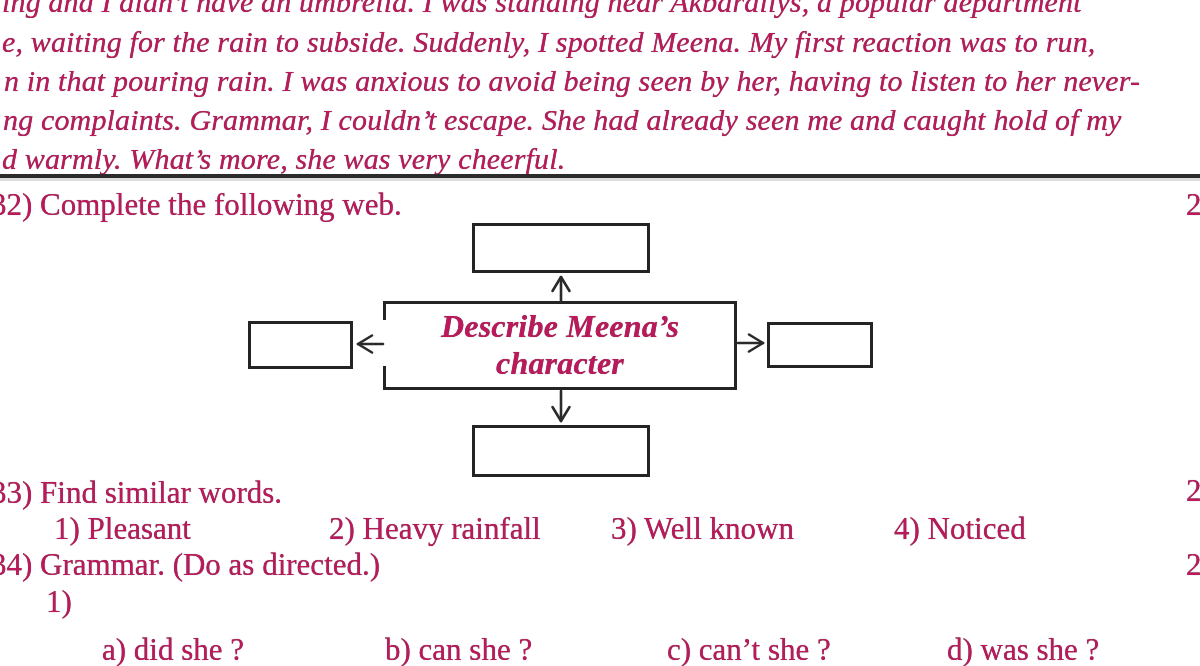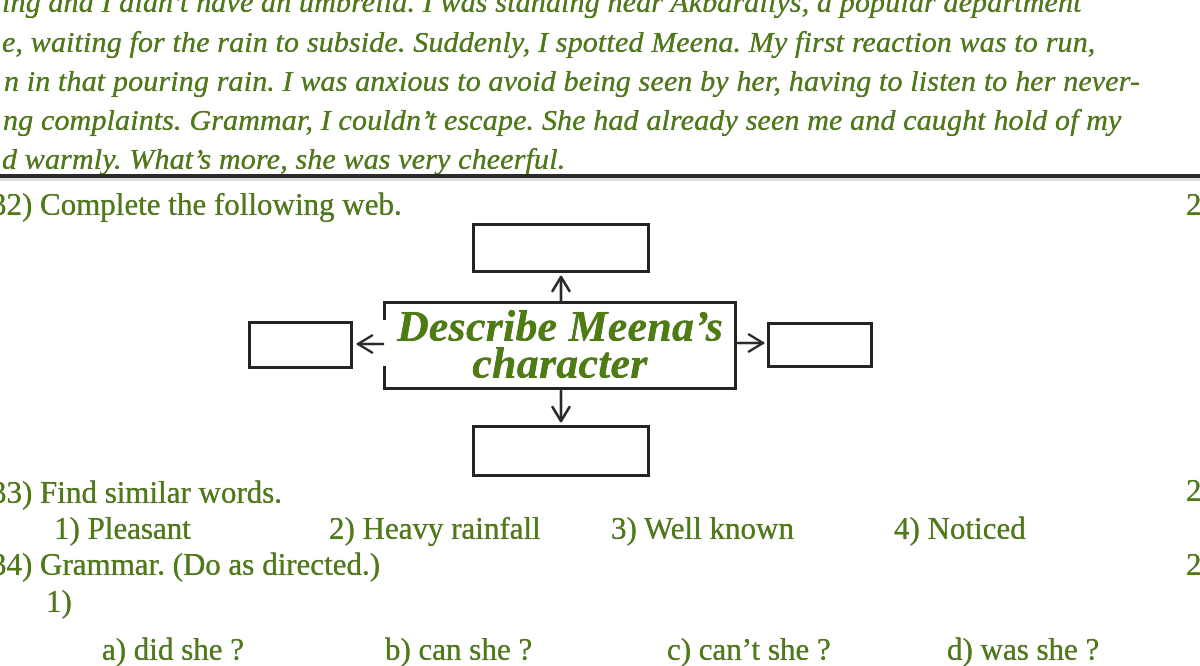--- a/index.html
+++ b/index.html
@@ -1,18 +1,18 @@
 <!DOCTYPE html>
 <html><head>
 <meta charset="utf-8">
 <style>
   html,body{margin:0;padding:0;background:#ffffff;}
   .page{
     position:relative;width:1200px;height:666px;overflow:hidden;
-    background:#ffffff;color:#4d7c0f;
+    background:#ffffff;color:#be185d;
     font-family:"Liberation Serif","DejaVu Serif",serif;
   }
   
   .ink{text-shadow:0 0 .7px rgba(10,10,10,.75);}
 
   
   .pline{
     position:absolute;left:0;white-space:nowrap;
     font-style:italic;font-size:30px;line-height:40px;letter-spacing:.15px;
   }
@@ -38,21 +38,21 @@
 
   
   .wbox{position:absolute;border:3px solid #242424;background:#ffffff;box-sizing:border-box;}
   .box-top   {left:472px;top:223px;width:178px;height:50px;}
   .box-left  {left:248px;top:321px;width:105px;height:48px;}
   .box-right {left:767px;top:322px;width:106px;height:46px;}
   .box-bottom{left:472px;top:425px;width:178px;height:52px;}
   .box-center{left:383px;top:301px;width:354px;height:89px;text-align:center;}
   .center-gap{position:absolute;left:-3px;top:16px;width:3px;height:46px;background:#ffffff;}
   .center-text{
-    font-style:italic;font-weight:700;font-size:44px;line-height:37px;
+    font-style:italic;font-weight:700;font-size:32px;line-height:37px;
     padding-top:4px;letter-spacing:.2px;
   }
   .arrows{position:absolute;left:0;top:0;width:1200px;height:666px;pointer-events:none;}
 
   
   .rowspan{position:absolute;white-space:nowrap;font-size:31px;line-height:40px;}
   .items .i0{left:46px;margin-left:8px;}  .items .i1{left:329px;} .items .i2{left:611px;} .items .i3{left:894px;}
   .items span{top:509px;}
   .subnum{left:46px;top:582px;}
   .subtext{left:102px;top:582px;}

